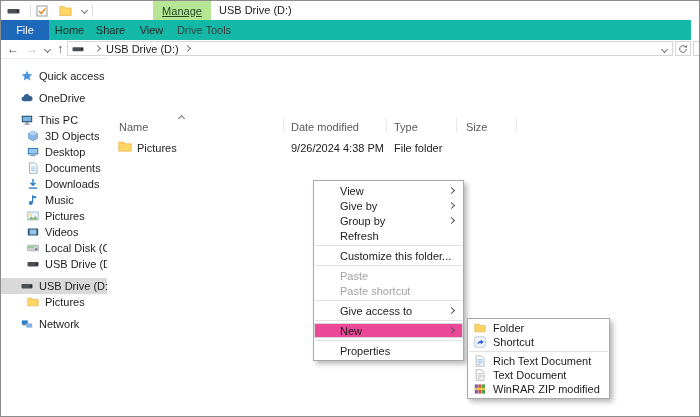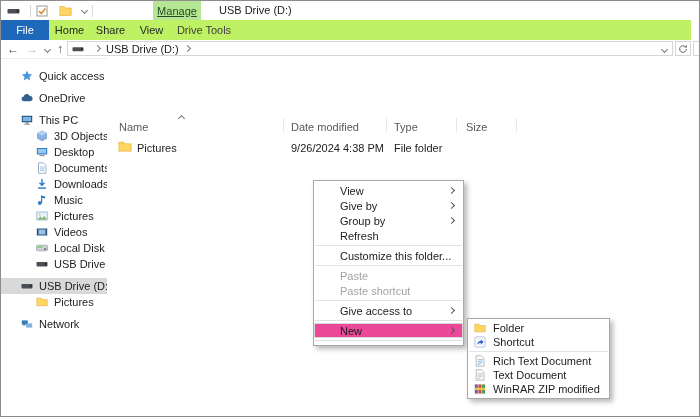--- a/index.html
+++ b/index.html
@@ -4,27 +4,27 @@
 <style>
   html,body{margin:0;padding:0;background:#fff;}
   .window{position:relative;width:700px;height:417px;box-sizing:border-box;
     border:1px solid #8c8c8c;background:#fff;overflow:hidden;
     font-family:"Liberation Sans",sans-serif;font-size:11px;color:#1c1c1c;}
 
   
   .titlebar{position:absolute;left:0;top:0;right:0;height:19px;background:#fff;}
   .qat{position:absolute;left:6px;top:0;height:19px;display:flex;align-items:center;gap:5px;}
   .qat .vsep{width:1px;height:12px;background:#d9d9d9;}
-  .manage-block{position:absolute;left:152px;top:0;width:48px;height:19px;background:#b5e694;
+  .manage-block{position:absolute;left:152px;top:0;width:58px;height:19px;background:#b5e694;
     display:flex;align-items:center;justify-content:center;color:#234a23;text-decoration:underline;}
   .win-title{position:absolute;left:218px;top:0;height:19px;line-height:19px;color:#222;}
 
   
   .ribbon-tabs{position:absolute;left:0;top:19px;right:8px;height:20px;display:flex;
-    border-bottom:1px solid #e4e4e4;background:#bef264;align-items:center;}
+    border-bottom:1px solid #e4e4e4;background:#14b8a6;align-items:center;}
   .rtab{display:flex;align-items:center;justify-content:center;height:100%;color:#262626;}
   .rtab.file{width:48px;background:#1d68b8;color:#fff;}
   .rtab.std{width:41px;}
   .rtab.tools{width:64px;color:#3e3e3e;}
 
   
   .navrow{position:absolute;left:0;top:39px;right:0;height:18px;background:#fff;
     border-bottom:1px solid #ececec;}
   .navbtns{position:absolute;left:6px;top:0;height:18px;display:flex;align-items:center;gap:7px;}
   .nav-arrow{font-size:12px;line-height:1;}
@@ -40,21 +40,21 @@
   
   .chv{display:inline-block;width:4px;height:4px;border-right:1px solid #777;border-bottom:1px solid #777;}
   .chv.r{transform:rotate(-45deg);}
   .chv.d{transform:rotate(45deg);}
   .chv.u{transform:rotate(225deg);}
 
   
   .sidebar{position:absolute;left:0;top:60px;width:117px;bottom:0;background:#fff;
     border-right:1px solid #ececec;box-sizing:border-box;padding-top:7px;}
   .srow{display:flex;align-items:center;height:16px;padding-left:20px;white-space:nowrap;}
-  .srow.lvl2{padding-left:35px;}
+  .srow.lvl2{padding-left:26px;}
   .srow.sel{background:#d9d9d9;}
   .srow.mt{margin-top:6px;}
   .sicon{width:13px;height:12px;margin-right:5px;display:inline-flex;flex-shrink:0;}
 
   .main{position:absolute;left:106px;top:57px;right:0;bottom:0;background:#fff;}
   .hdr-label{position:absolute;top:63px;color:#595959;}
   .hdr-sep{position:absolute;top:60px;width:1px;height:14px;background:#e8e8e8;}
   .sort-asc{position:absolute;left:72px;top:58px;}
   .frow-icon{position:absolute;left:11px;top:82px;width:14px;height:13px;}
   .fcell{position:absolute;top:84px;color:#222;}
@@ -338,20 +338,23 @@
     <div class="cmi">
       <span>Give access to</span>
       <span class="chv r arr"></span>
     </div>
     <div class="msep"></div>
     <div class="cmi hl">
       <span>New</span>
       <span class="chv r arr"></span>
     </div>
     <div class="msep"></div>
+    <div class="cmi">
+      <span>Properties</span>
+    </div>
   </div>
 
   <div class="menu sub">
     <div class="smi">
       <span class="sicon">
           <svg width="12" height="12" viewBox="0 0 12 12">
             <path d="M0.8 2.2h4.2l1.1 1.4h5.1v6.2H0.8z" fill="#ffd664" stroke="#e0a93e" stroke-width="0.6"></path>
           </svg>
         </span>
       <span>Folder</span>

